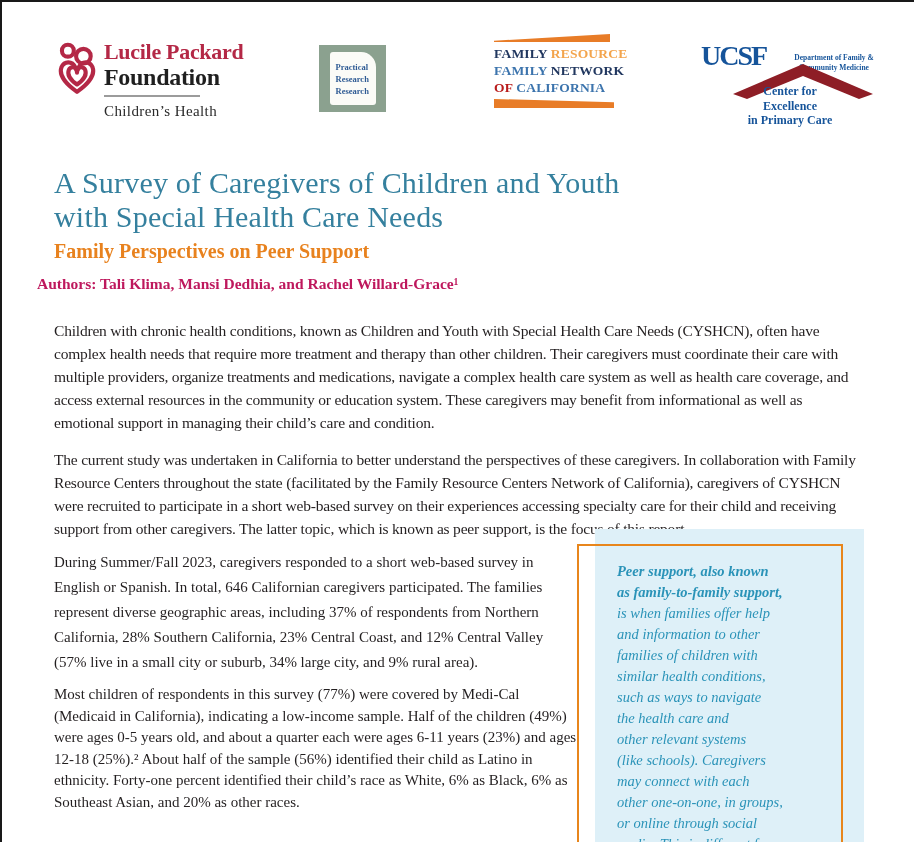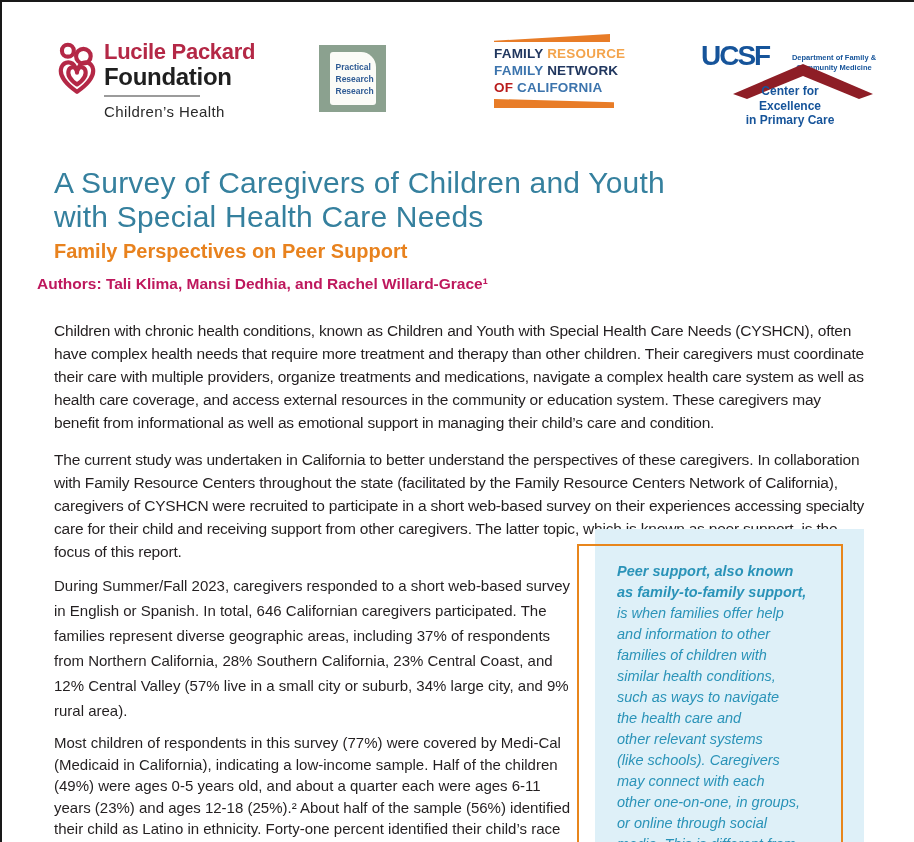--- a/index.html
+++ b/index.html
@@ -4,21 +4,21 @@
 <style>
   * { box-sizing: border-box; margin: 0; padding: 0; }
   html,body { background:#ffffff; }
   .page {
     position: relative;
     width: 914px; height: 842px;
     background: #ffffff;
     overflow: hidden;
     border-top: 2px solid #191919;
     border-left: 2px solid #191919;
-    font-family: Liberation Sans, sans-serif;
+    font-family: Liberation Serif, serif;
     color: #231f20;
   }
 
   
   .logos { position: relative; height: 150px; }
 
   .lp-logo { position: absolute; left: 54px; top: 38px; }
   .lp-row { display: flex; align-items: flex-start; }
   .lp-text { margin-left: 6px; }
   .lp-name1 { color: #b42846; font-size: 22px; font-weight: 700; letter-spacing: -0.3px; line-height: 24px; }

